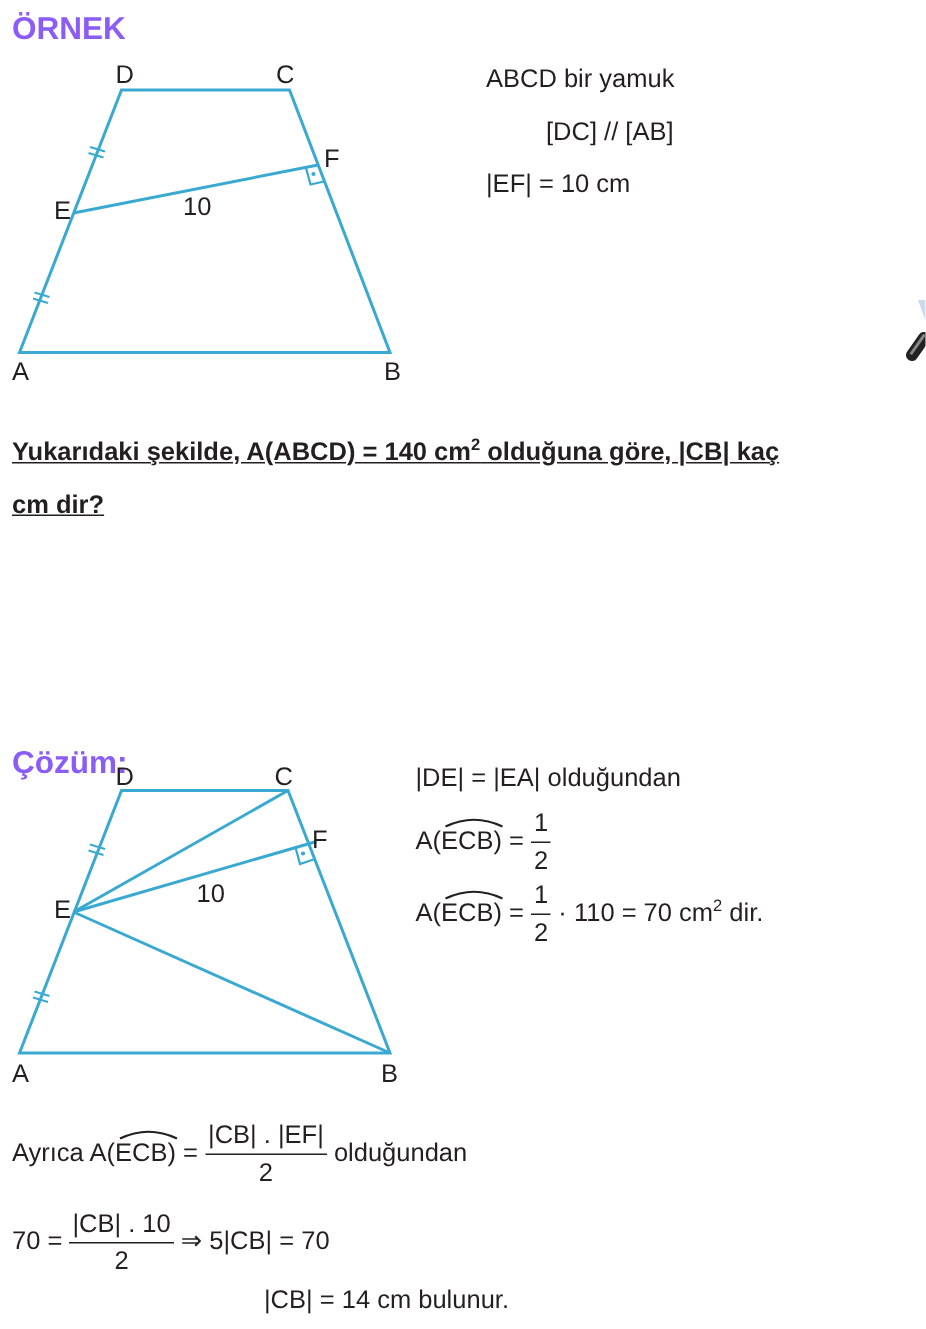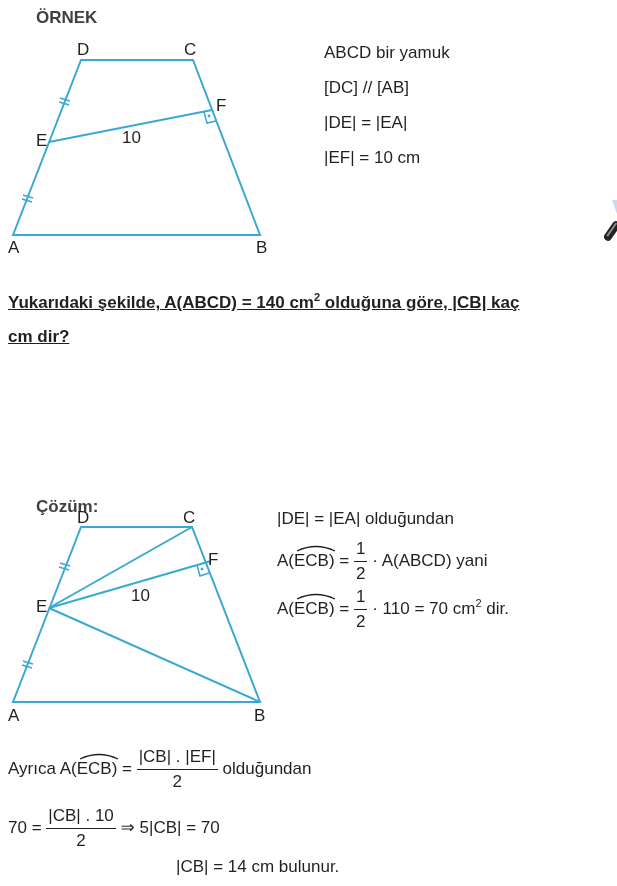--- a/index.html
+++ b/index.html
@@ -1,19 +1,19 @@
 <!DOCTYPE html>
 <html><head>
 <meta charset="utf-8">
 <style>
   html, body { margin:0; padding:0; background:#ffffff; }
   body { width:617px; height:886px; position:relative; overflow:hidden;
          font-family:"Liberation Sans", sans-serif; color:#231f20; }
   .abs { position:absolute; }
-  .heading { color:#404040; font-weight:bold; font-size:17px;margin-left:28px; }
+  .heading { color:#8b5cf6; font-weight:bold; font-size:21px; }
   .txt { font-size:17px; white-space:nowrap; }
   .bold { font-weight:bold;text-decoration:underline; }
   .lbl { font-size:17px; position:absolute; }
   svg .ln { stroke:#3aa9d2; stroke-width:2; fill:none; }
   .frac { display:inline-block; vertical-align:middle; text-align:center; }
   .frac .num { display:block; border-bottom:1.3px solid #231f20; padding:0 2px 2px; }
   .frac .den { display:block; padding-top:2px; }
   .arcw { position:relative; display:inline-block; }
   .arcw svg { position:absolute; left:0; top:-9px; }
 </style>
@@ -39,22 +39,21 @@
   <span class="lbl" style="left:184px;top:10px;">C</span>
   <span class="lbl" style="left:216px;top:66px;">F</span>
   <span class="lbl" style="left:36px;top:101px;">E</span>
   <span class="lbl" style="left:122px;top:98px;">10</span>
   <span class="lbl" style="left:8px;top:208px;">A</span>
   <span class="lbl" style="left:256px;top:208px;">B</span>
 </div>
 
 <div class="abs" style="left:324px;top:43px;">
   <div class="txt" style="height:35px;">ABCD bir yamuk</div>
-  <div class="txt" style="height:35px;">[DC] // [AB]</div>
-  <div class="txt" style="height:35px;">|DE| = |EA|</div>
+  <div class="txt" style="height:35px;margin-left:40px;">[DC] // [AB]</div>
   <div class="txt" style="height:35px;">|EF| = 10 cm</div>
 </div>
 
 <div class="abs" style="left:604px;top:200px;width:13px;height:45px;">
   <svg width="13" height="45">
     <polygon points="8,0 13,0 13,14" fill="#c9daf0"></polygon>
     <rect x="4" y="20" width="8" height="22" rx="4" transform="rotate(35 8 31)" fill="#222"></rect>
     <rect x="6" y="22" width="2" height="16" transform="rotate(35 8 31)" fill="#888"></rect>
   </svg>
 </div>
@@ -88,21 +87,20 @@
   <span class="lbl" style="left:254px;top:206px;">B</span>
 </div>
 
 <div class="abs txt" style="left:277px;top:509px;">|DE| = |EA| olduğundan</div>
 
 <div class="abs txt" style="left:277px;top:539px;">
   <span>A(</span><span class="arcw"><svg width="44" height="10">
         <path d="M3,9 Q22,0 41,9" stroke="#231f20" stroke-width="1.3" fill="none"></path>
       </svg><span>ECB</span></span><span>) =</span>
   <span class="frac"><span class="num">1</span><span class="den">2</span></span>
-  <span>· A(ABCD) yani</span>
 </div>
 
 <div class="abs txt" style="left:277px;top:587px;">
   <span>A(</span><span class="arcw"><svg width="44" height="10">
         <path d="M3,9 Q22,0 41,9" stroke="#231f20" stroke-width="1.3" fill="none"></path>
       </svg><span>ECB</span></span><span>) =</span>
   <span class="frac"><span class="num">1</span><span class="den">2</span></span>
   <span>· 110  =  70 cm</span><sup style="font-size:11px;">2</sup><span> dir.</span>
 </div>
 

